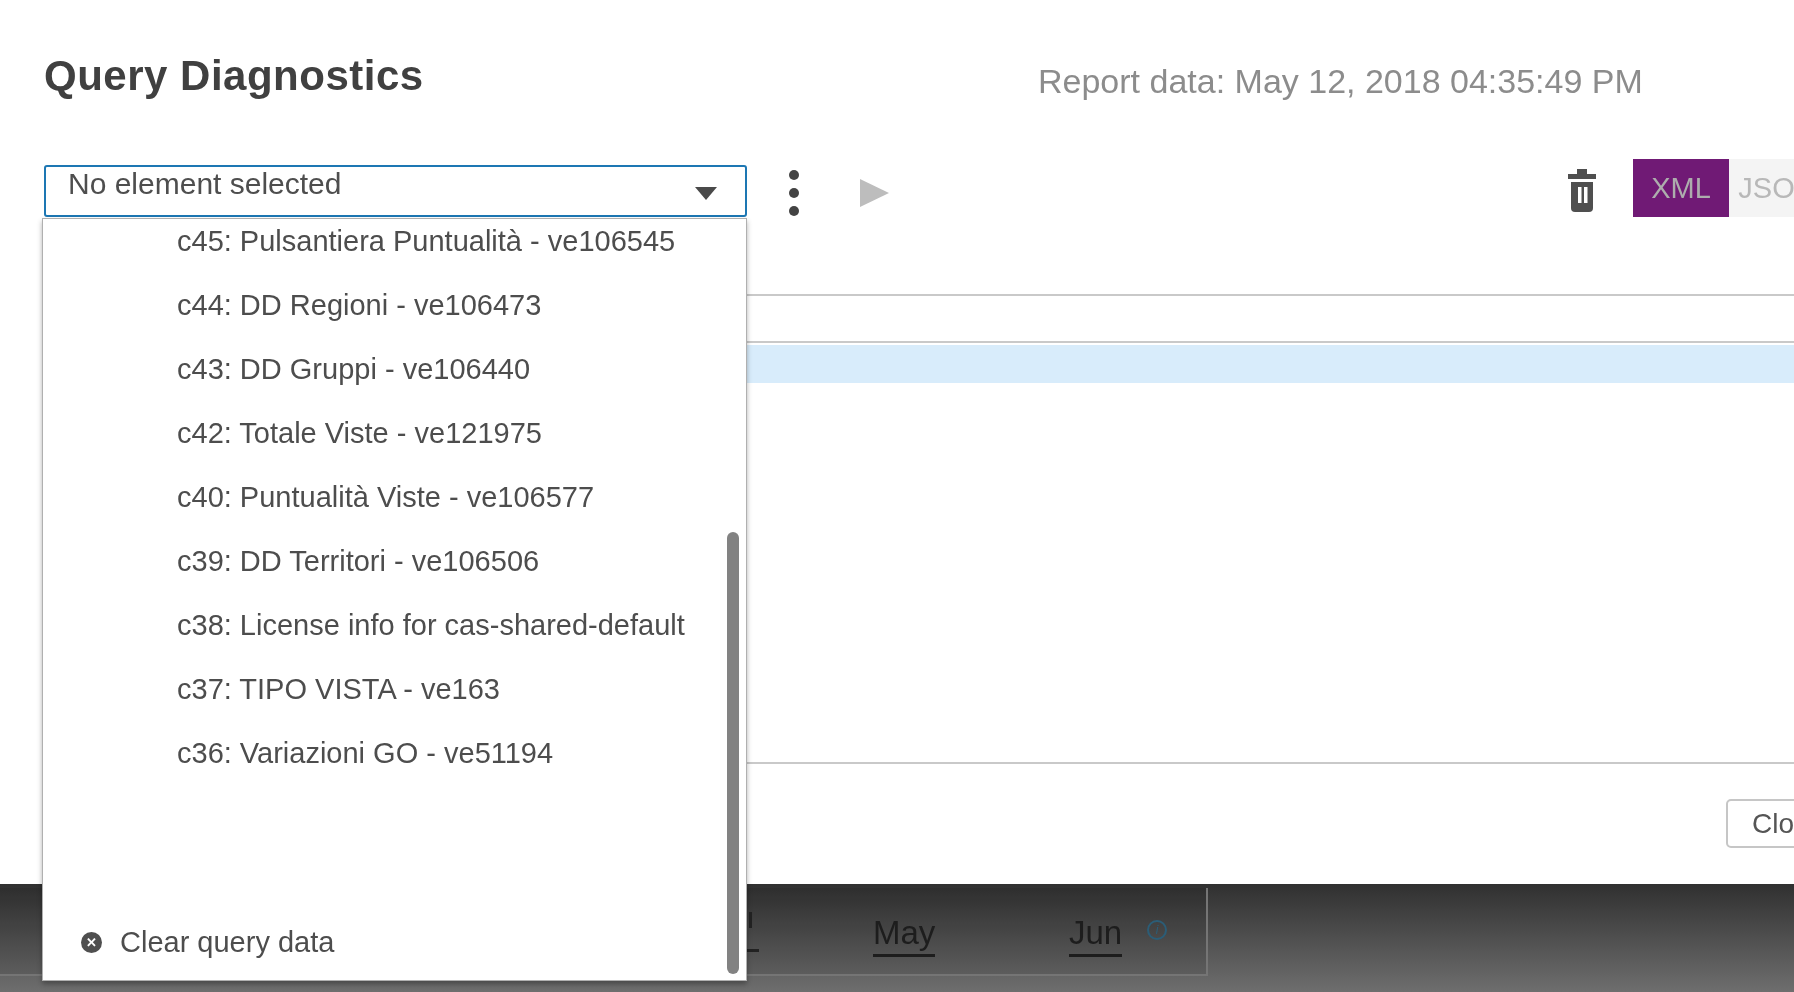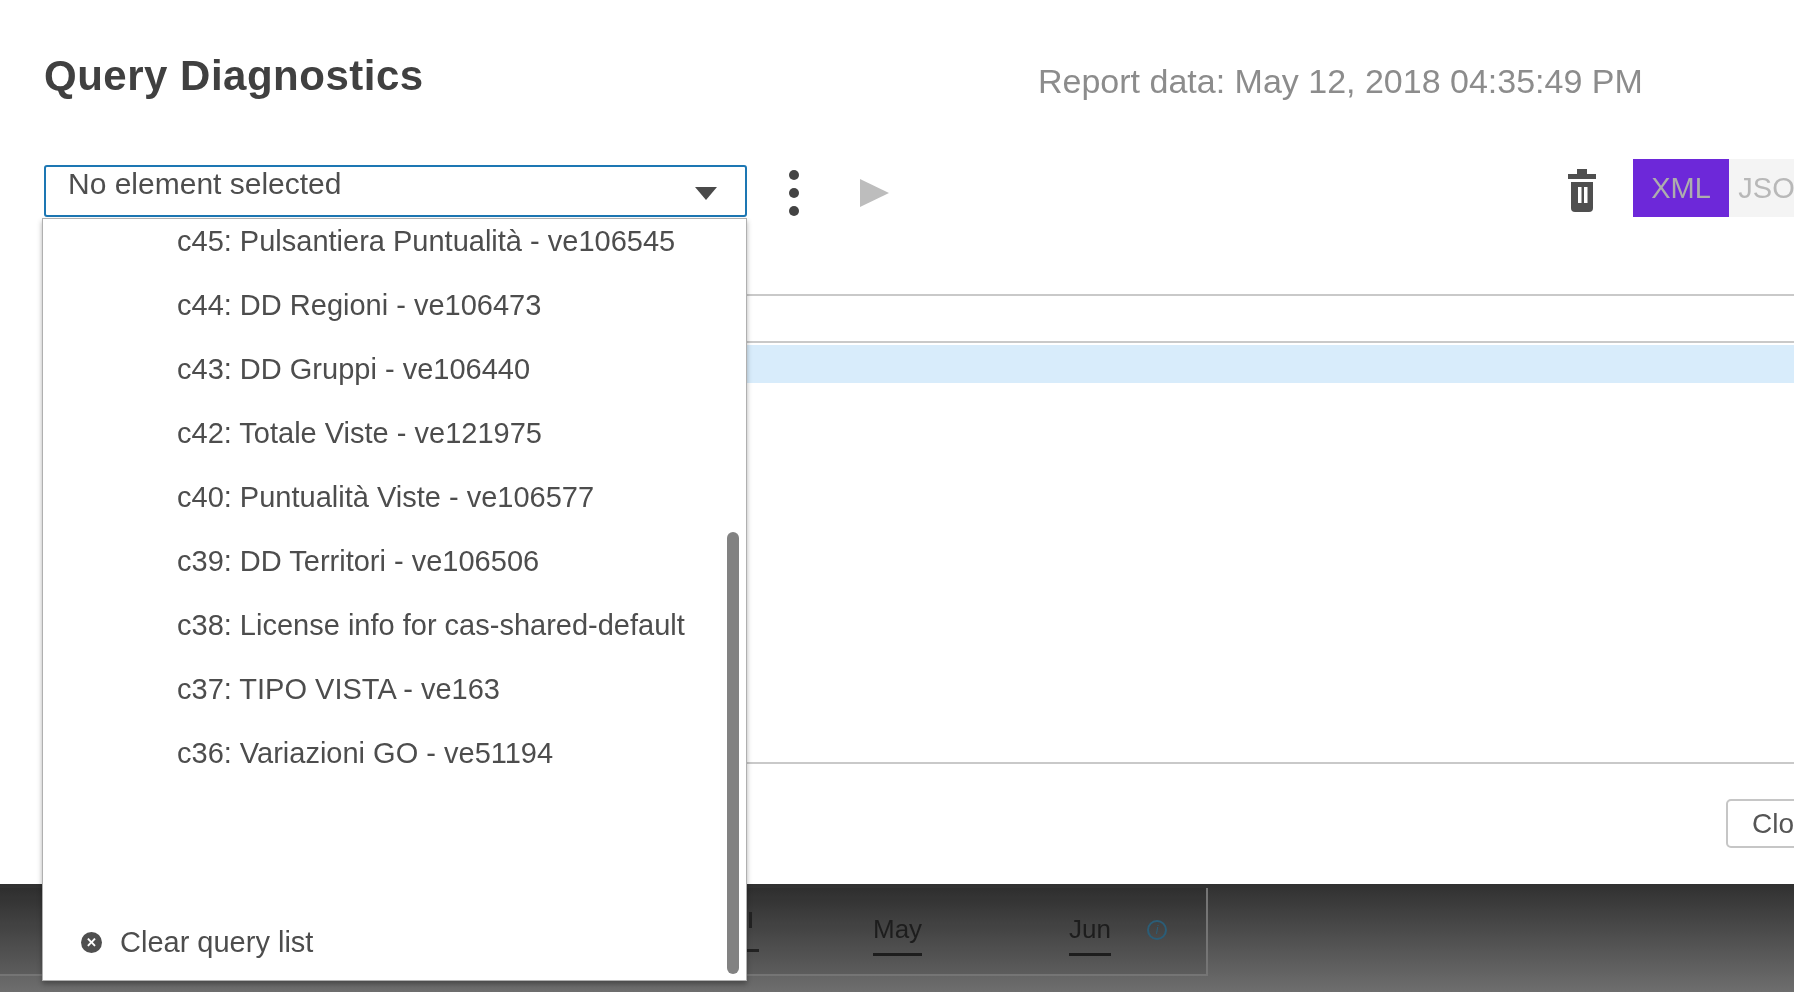--- a/index.html
+++ b/index.html
@@ -40,21 +40,21 @@
     left:860px;top:179px;width:0;height:0;cursor:default;
     border-top:14px solid transparent;border-bottom:14px solid transparent;
     border-left:29px solid #bdbdbd;
   }
   .trash{left:1566px;top:169px;width:32px;height:44px;cursor:pointer;}
   .segmented{left:1633px;top:159px;height:58px;display:flex;z-index:2;}
   .segment{
     width:96px;height:58px;display:flex;align-items:center;justify-content:center;
     font-size:29px;cursor:pointer;
   }
-  .segment.xml{background:#6d28d9;color:#adadad;}
+  .segment.xml{background:#701a75;color:#adadad;}
   .segment.json{background:#f4f4f4;color:#b8b8b8;}
 
   
   .dropdown-panel{
     left:42px;top:218px;width:705px;height:763px;box-sizing:border-box;
     background:#fff;border:1px solid #b0b0b0;z-index:10;overflow:hidden;
     box-shadow:0 3px 5px rgba(0,0,0,.3);
   }
   .query-list{position:absolute;left:0;right:0;top:-10px;margin-left:27px;}
   .list-item{
@@ -86,22 +86,22 @@
   .dark-band{
     left:0;right:0;top:884px;height:108px;z-index:1;
     background:linear-gradient(#303030,#6e6e6e);
   }
   .band-panel{
     position:absolute;left:0;top:4px;width:1208px;height:88px;box-sizing:border-box;
     border-right:2px solid #757575;border-bottom:2px solid #757575;
     background:rgba(0,0,0,0.07);
   }
   .month-label{
-    position:absolute;top:26px;font-size:26px;color:#1d1d1d;
-    padding-bottom:8px;border-bottom:3px solid #1d1d1d;cursor:pointer;
+    position:absolute;top:26px;font-size:33px;color:#1d1d1d;
+    padding-bottom:2px;border-bottom:3px solid #1d1d1d;cursor:pointer;
   }
   .month-may{left:873px;}
   .month-jun{left:1053px;margin-left:16px;}
   .partial-tick{position:absolute;left:749px;top:24px;width:3px;height:16px;background:#222;}
   .partial-underline{position:absolute;left:746px;top:61px;width:13px;height:3px;background:#222;}
   .info-icon{
     position:absolute;left:1147px;top:32px;width:20px;height:20px;box-sizing:border-box;
     border:2px solid #2b5d77;border-radius:50%;color:#2b5d77;
     font-size:12px;line-height:16px;text-align:center;font-style:italic;cursor:pointer;
   }
@@ -164,16 +164,16 @@
       <div class="list-item">c43: DD Gruppi - ve106440</div>
       <div class="list-item">c42: Totale Viste - ve121975</div>
       <div class="list-item">c40: Puntualità Viste - ve106577</div>
       <div class="list-item">c39: DD Territori - ve106506</div>
       <div class="list-item">c38: License info for cas-shared-default</div>
       <div class="list-item">c37: TIPO VISTA - ve163</div>
       <div class="list-item">c36: Variazioni GO - ve51194</div>
     </div>
   <div class="clear-row">
     <span class="clear-icon">✕</span>
-    <span class="clear-label">Clear query list</span>
+    <span class="clear-label">Clear query data</span>
   </div>
   <div class="scroll-thumb"></div>
 </div>
 
 </body></html>

